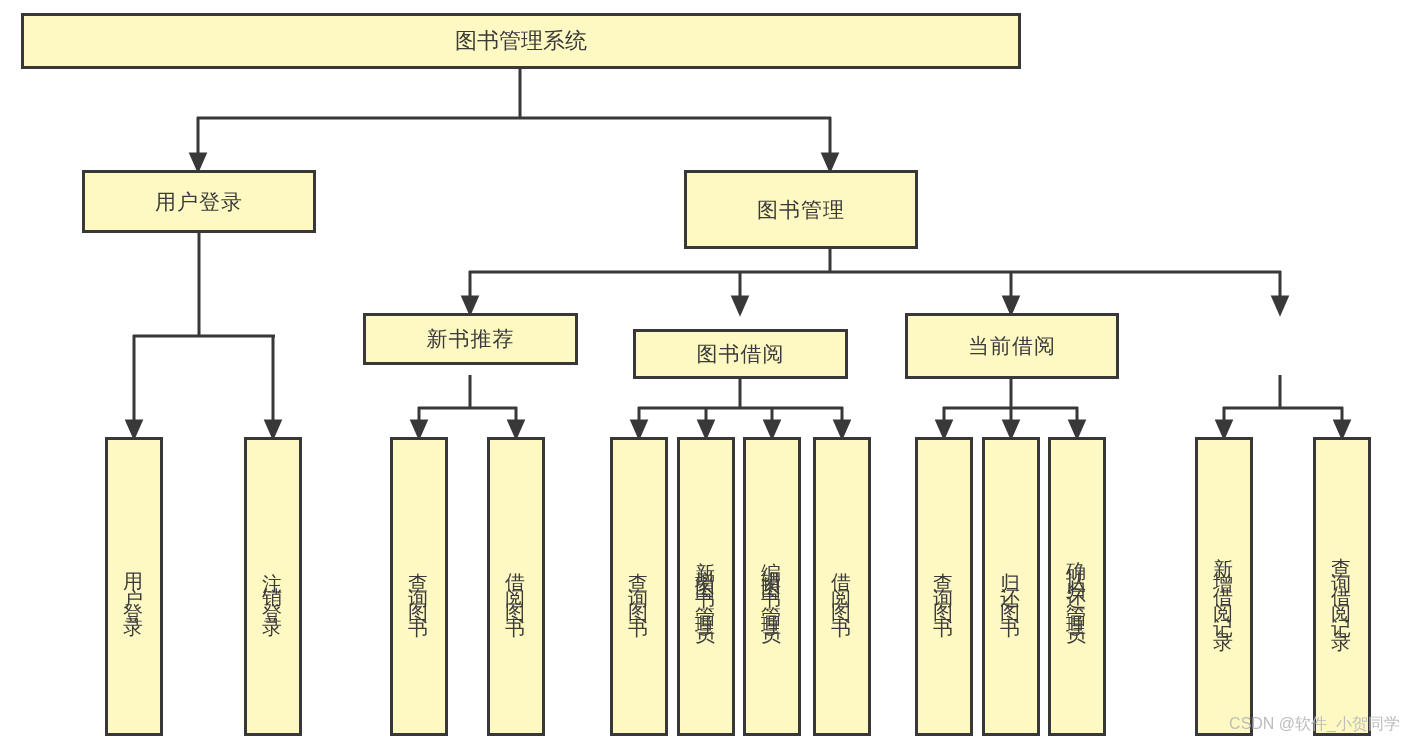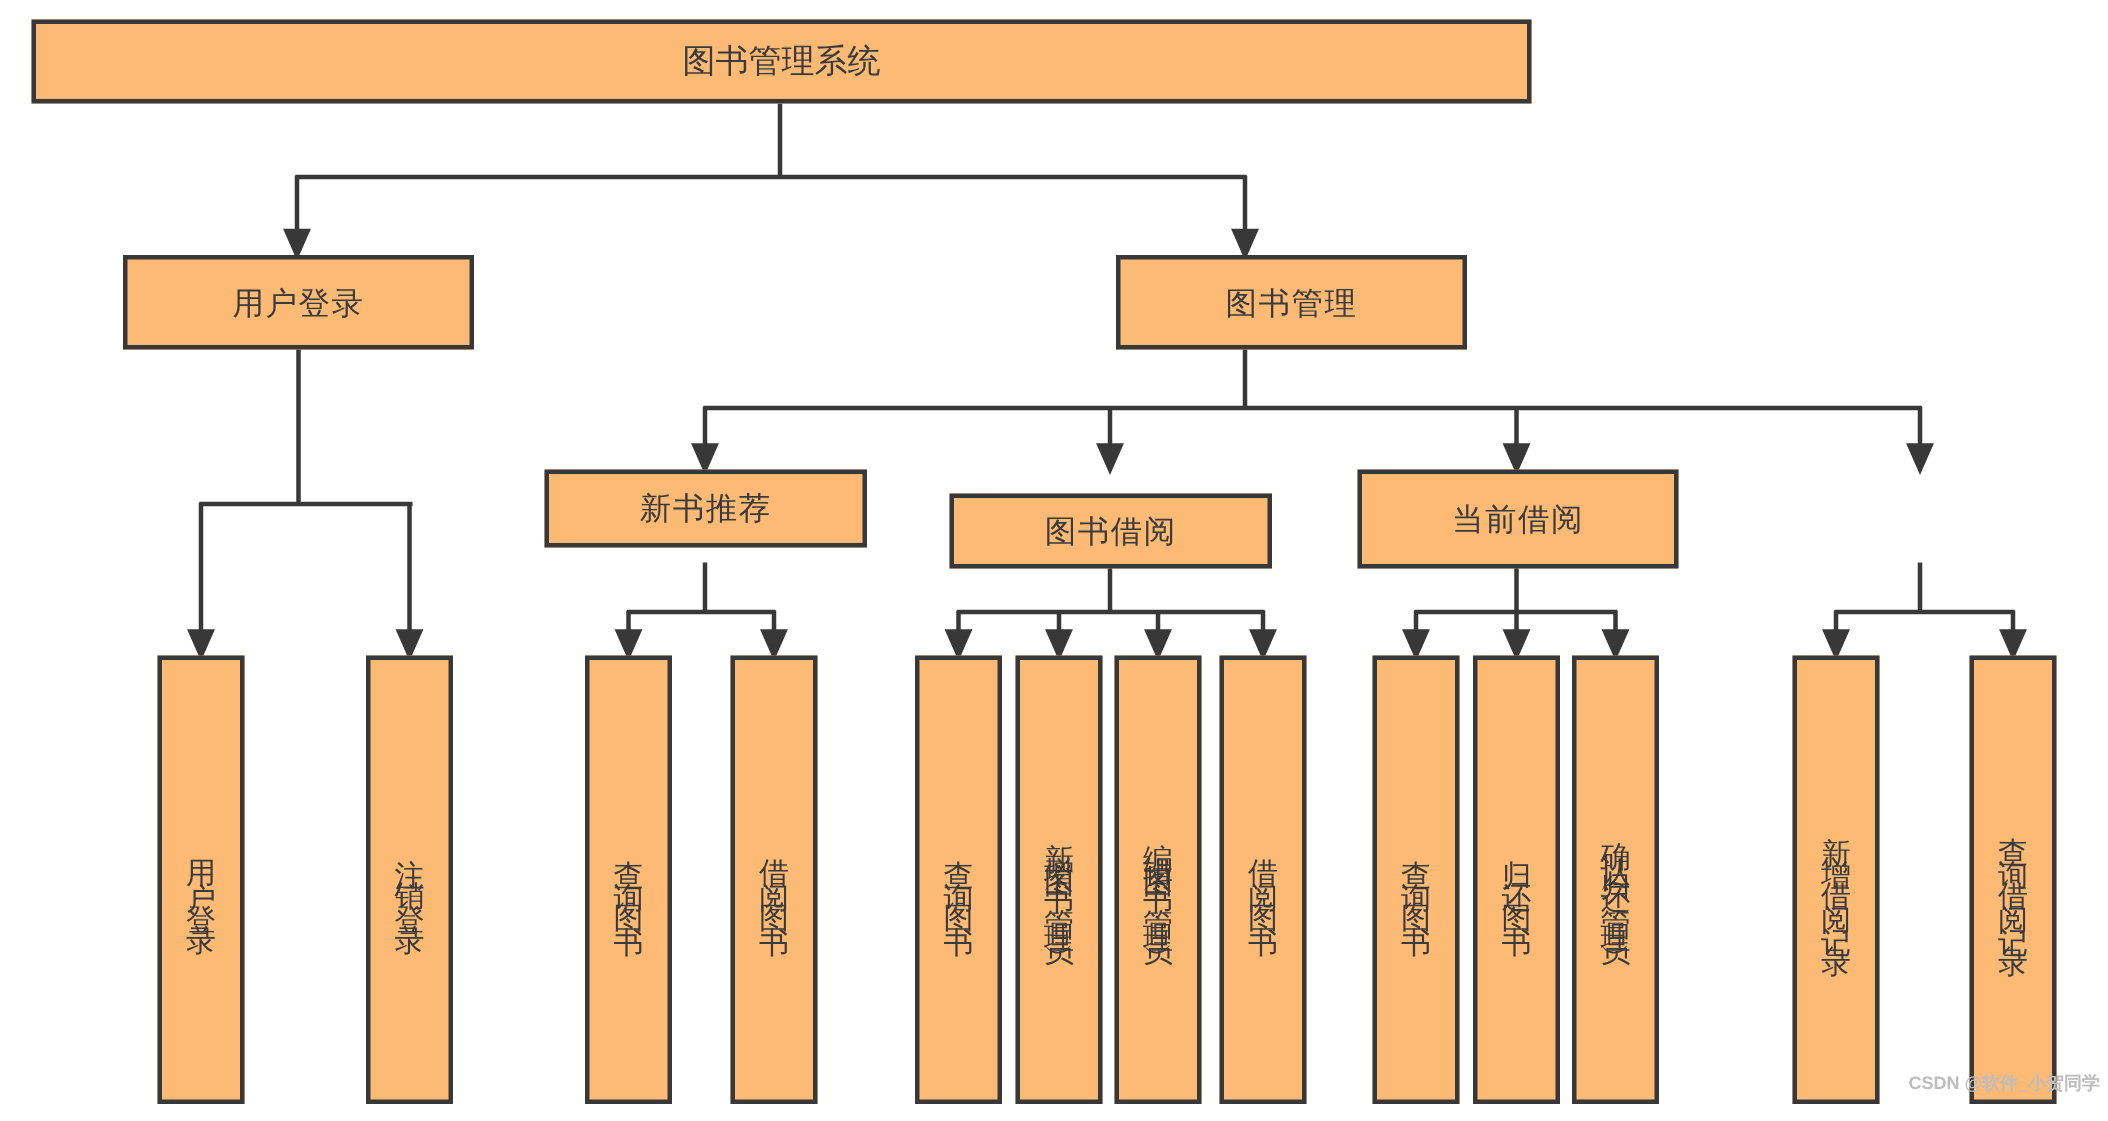--- a/index.html
+++ b/index.html
@@ -15,44 +15,43 @@
     overflow:hidden;
     font-family:"Liberation Sans","DejaVu Sans",sans-serif;
   }
   svg.connectors{position:absolute;left:0;top:0;width:1405px;height:747px;}
   svg.connectors .ln{stroke:var(--line);stroke-width:3;fill:none;}
   svg.connectors .ar{stroke:var(--line);stroke-width:3;fill:var(--line);}
   .box{
     position:absolute;
     box-sizing:border-box;
     border:3px solid var(--line);
-    background:#fdba74;
+    background:#fef9c3;
     display:flex;align-items:center;justify-content:center;
     color:var(--text);
   }
   .hbox{font-size:21px;letter-spacing:1px;}
   .rootbox{font-size:22px;}
   .leaf span{
     writing-mode:vertical-rl;
     text-orientation:mixed;
     white-space:nowrap;
     font-size:20px;
     letter-spacing:15px;
     color:var(--text);
   }
   .leaf.long span{letter-spacing:9px;}
   .watermark{
     position:absolute;
     left:1185px;top:714px;
     width:215px;
-    font-size:12px;
+    font-size:16px;
     color:#bdbdbd;
     white-space:nowrap;
     text-align:right;
-    font-weight:bold;
   }
 </style>
 </head>
 <body>
 
 <div class="canvas">
 
   <svg class="connectors" viewBox="0 0 1405 747">
 
     <path class="ln" d="M520,69V118 M197,118H831 M199,233V336 M133,336H275 M830,233V272 M469,272H1281 M470,375V408 M418,408H517 M740,375V408 M638,408H843 M1011,375V408 M943,408H1078 M1280,375V408 M1223,408H1343"></path>
@@ -78,21 +77,21 @@
     <path class="ar" d="M1342,407V424 M1335,421H1349L1342,437Z"></path>
   </svg>
 
   <div class="box rootbox" style="left:21px;top:13px;width:1000px;height:56px">
     <span>图书管理系统</span>
   </div>
 
   <div class="box hbox" style="left:82px;top:170px;width:234px;height:63px">
     <span>用户登录</span>
   </div>
-  <div class="box hbox" style="left:744px;top:170px;width:234px;height:63px">
+  <div class="box hbox" style="left:684px;top:170px;width:234px;height:79px">
     <span>图书管理</span>
   </div>
 
   <div class="box hbox" style="left:363px;top:313px;width:215px;height:52px">
     <span>新书推荐</span>
   </div>
   <div class="box hbox" style="left:633px;top:329px;width:215px;height:50px">
     <span>图书借阅</span>
   </div>
   <div class="box hbox" style="left:905px;top:313px;width:214px;height:66px">

